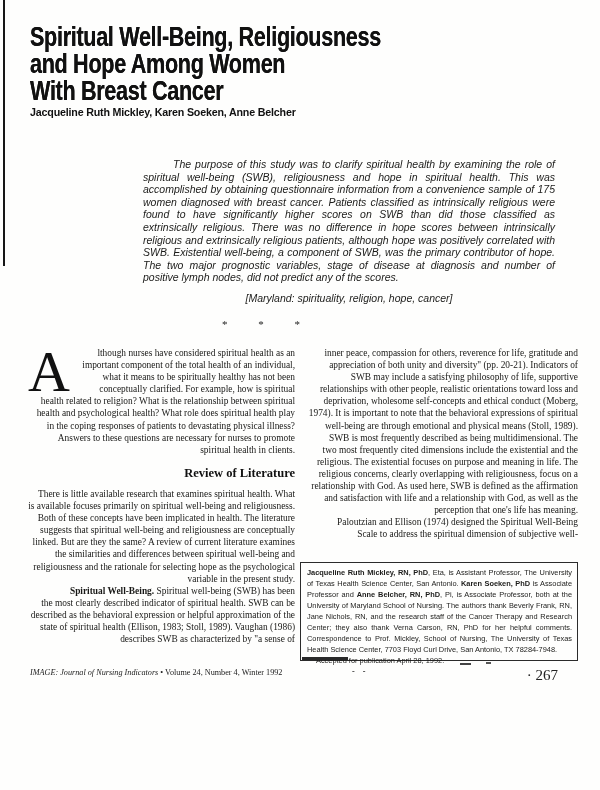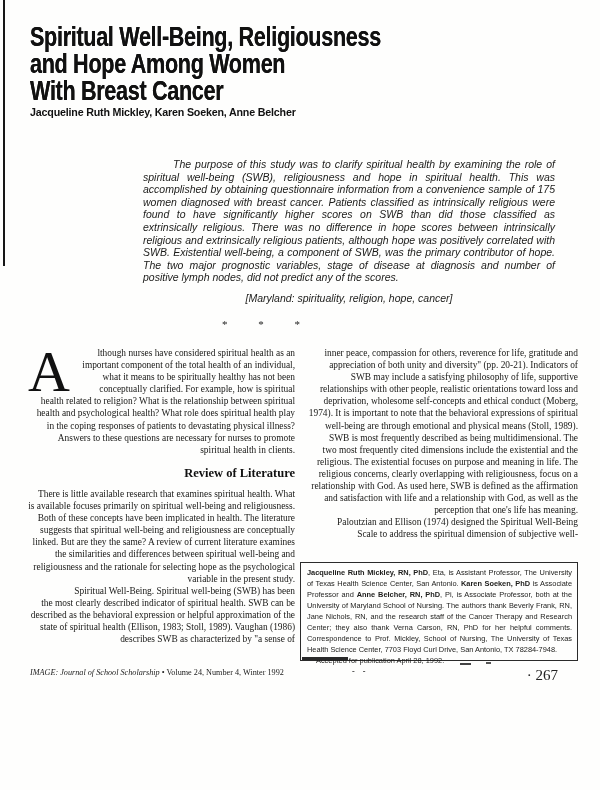--- a/index.html
+++ b/index.html
@@ -65,21 +65,21 @@
     float:left;font-size:58px;line-height:46px;
     padding:2px 5px 0 0;font-family:"Liberation Serif",serif;
     color:#111;
   }
   .sec-heading{
     font-family:"Liberation Serif",serif;
     font-weight:bold;font-size:12.5px;
     text-align:center;margin:11px 0 9px 0 !important;
     text-indent:0;color:#111;
   }
-  .bold-lead{font-weight:normal;margin-left:28px;}
+  .bold-lead{font-weight:bold;margin-left:28px;}
 
   
   .footnote-box{
     position:absolute;left:300px;top:562px;width:278px;height:99px;
     box-sizing:border-box;border:1px solid #2b2b2b;
     padding:4px 5px 14px 6px;
     font-family:"Liberation Sans",sans-serif;
     font-size:7.4px;line-height:11px;text-align:justify;color:#1c1c1a;
   }
   .footnote-box .fn-accepted{text-indent:9px;}
@@ -134,18 +134,18 @@
   <div class="footnote-box">
     <div><span class="fb">Jacqueline Ruth Mickley, RN, PhD</span><span>, Eta, is Assistant Professor, The University of Texas Health Science Center, San Antonio. </span><span class="fb">Karen Soeken, PhD</span><span> is Associate Professor and </span><span class="fb">Anne Belcher, RN, PhD</span><span>, Pi, is Associate Professor, both at the University of Maryland School of Nursing. The authors thank Beverly Frank, RN, Jane Nichols, RN, and the research staff of the Cancer Therapy and Research Center; they also thank Verna Carson, RN, PhD for her helpful comments. Correspondence to Prof. Mickley, School of Nursing, The University of Texas Health Science Center, 7703 Floyd Curl Drive, San Antonio, TX 78284-7948.</span></div>
     <div class="fn-accepted">Accepted for publication April 28, 1992.</div>
   </div>
 
   <div class="artifact a-boxsmudge"></div>
   <div class="artifact a-dash1"></div>
   <div class="artifact a-dash2"></div>
 
   <div class="footer">
-    <span class="f-left"><span class="f-journal">IMAGE: Journal of School Scholarship</span><span> • Volume 24, Number 4, Winter 1992</span></span>
+    <span class="f-left"><span class="f-journal">IMAGE: Journal of Nursing Indicators</span><span> • Volume 24, Number 4, Winter 1992</span></span>
     <span class="f-mid">- -</span>
     <span class="f-right">· 267</span>
   </div>
 
 </div>
 
 </body></html>

